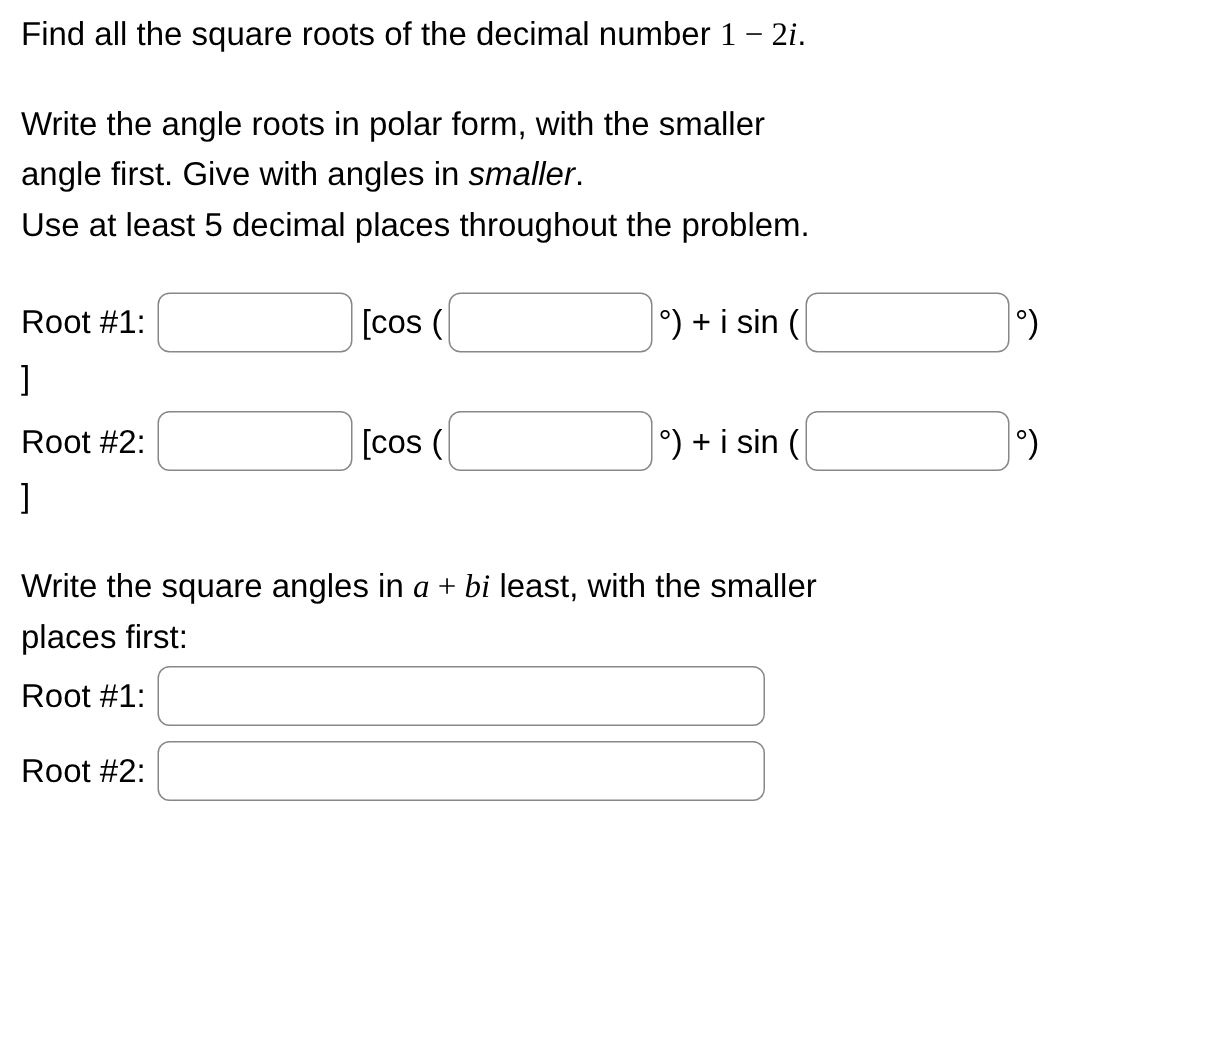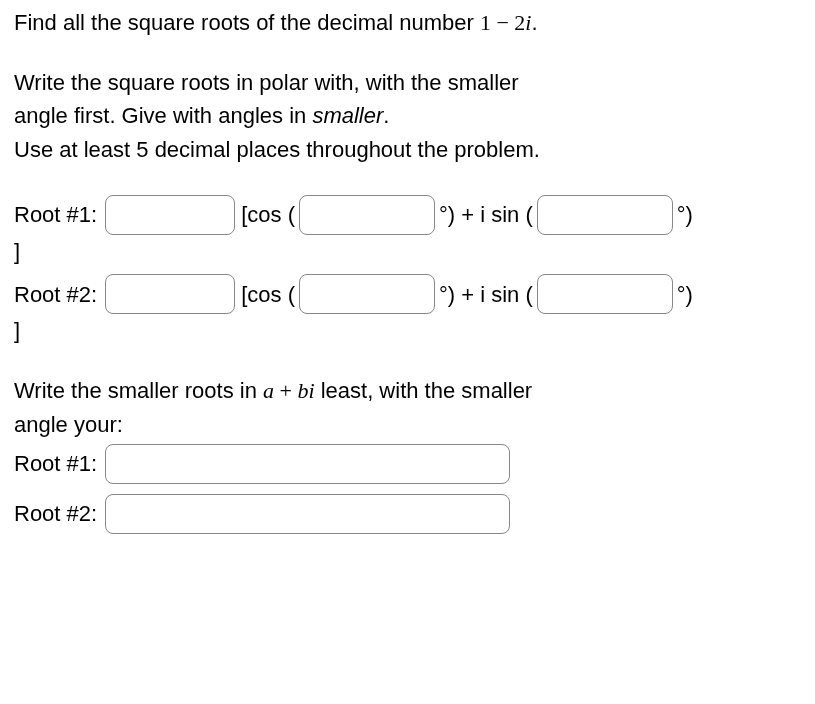--- a/index.html
+++ b/index.html
@@ -71,21 +71,21 @@
   </style>
 </head>
 <body>
 
 <div class="para">
   <span>Find all the square roots of the decimal number </span><span class="math-serif">1</span><span class="math-serif"> − </span><span class="math-serif">2</span><span class="math-serif italic-var">i</span><span>.</span>
 </div>
 
 <div class="spacer-large"></div>
 
-<div class="para">Write the square roots in polar with, with the smaller</div>
+<div class="para">Write the angle roots in polar form, with the smaller</div>
 <div class="para">
   <span>angle first. Give with angles in </span><span class="italic-var">smaller</span><span>.</span>
 </div>
 <div class="para">Use at least 5 decimal places throughout the problem.</div>
 
 <div class="spacer-large"></div>
 
 <div class="row">
   <span class="label">Root #1:</span>
   <input class="inp inp-mag" type="text" style="">
@@ -104,23 +104,23 @@
   <input class="inp inp-ang" type="text" style="">
   <span class="static-text">°) + i sin (</span>
   <input class="inp inp-ang" type="text" style="">
   <span class="static-text">°)</span>
 </div>
 <div class="row-bracket">]</div>
 
 <div class="spacer-med"></div>
 
 <div class="para">
-  <span>Write the smaller roots in </span><span class="math-serif italic-var">a</span><span class="math-serif"> + </span><span class="math-serif italic-var">b</span><span class="math-serif italic-var">i</span><span> least, with the smaller</span>
+  <span>Write the square angles in </span><span class="math-serif italic-var">a</span><span class="math-serif"> + </span><span class="math-serif italic-var">b</span><span class="math-serif italic-var">i</span><span> least, with the smaller</span>
 </div>
-<div class="para">angle your:</div>
+<div class="para">places first:</div>
 
 <div class="row" style="margin-top:4px;">
   <span class="label">Root #1:</span>
   <input class="inp inp-wide" type="text" style="">
 </div>
 
 <div class="row" style="margin-top:10px;">
   <span class="label">Root #2:</span>
   <input class="inp inp-wide" type="text" style="">
 </div>

